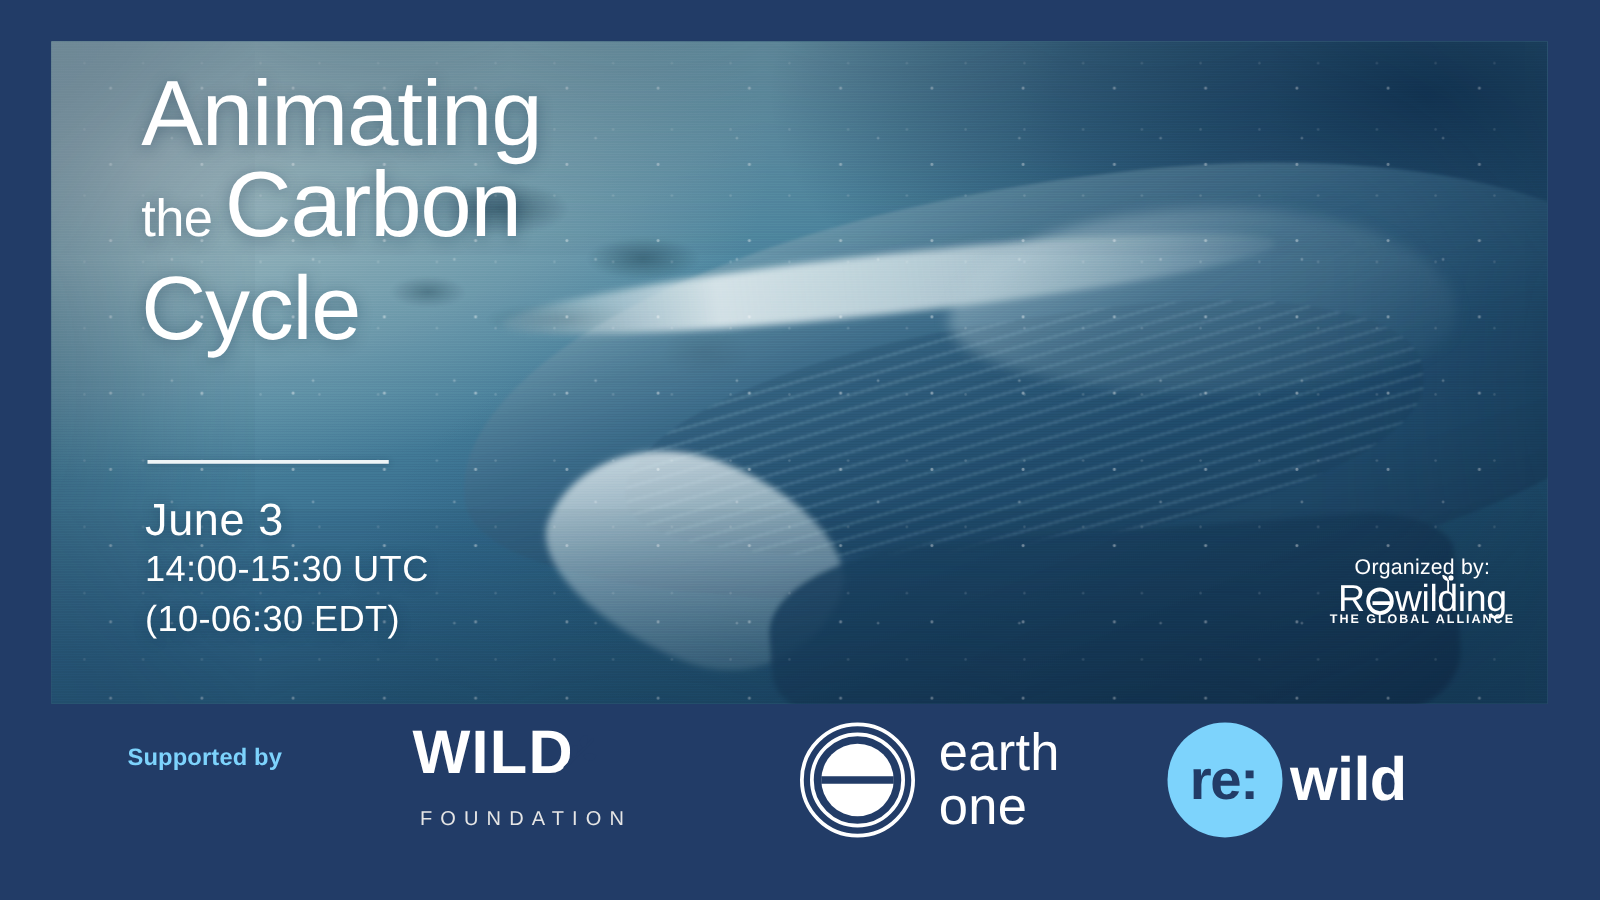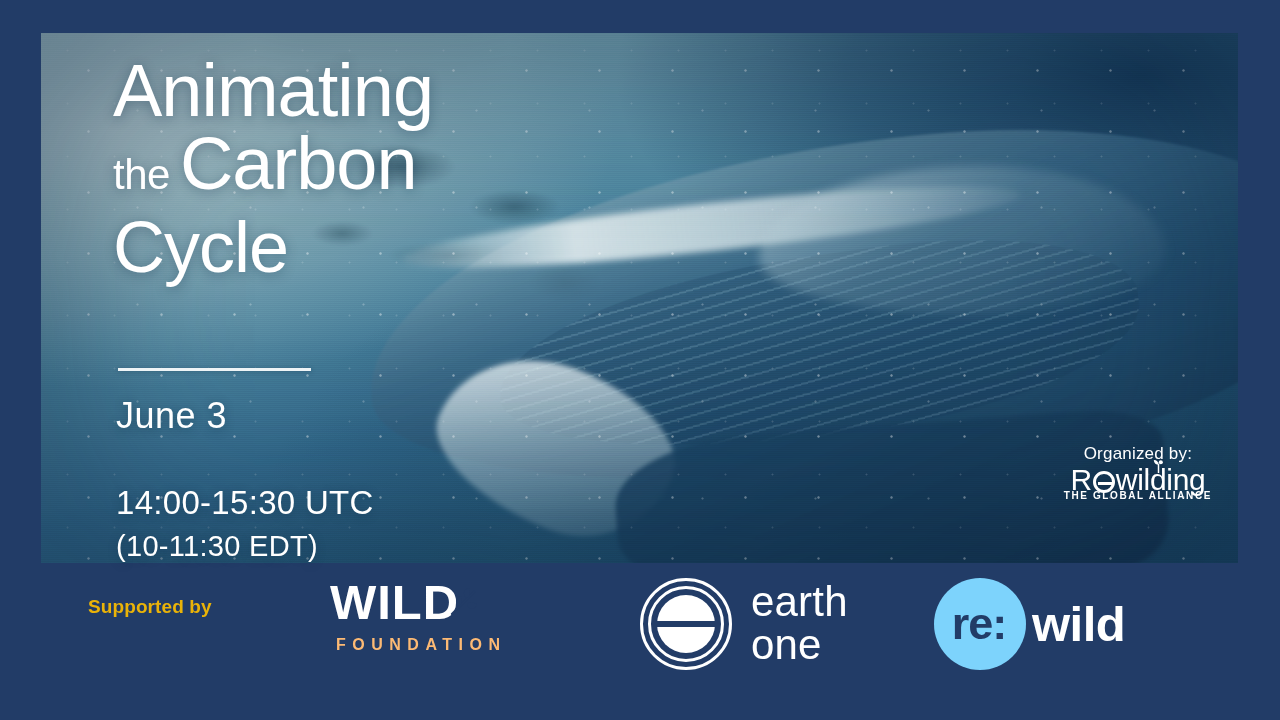--- a/index.html
+++ b/index.html
@@ -145,21 +145,21 @@
     width:193px; height:3px; background:#eef4f6;
     box-shadow:0 1px 5px rgba(12,40,66,.30);
   }
 
   .datetime{
     position:absolute; left:116px; top:395px;
     color:#ffffff;
     text-shadow:0 2px 10px rgba(12,40,66,.40);
   }
   .dt-day{ font-size:36px; font-weight:300; line-height:1.15; letter-spacing:.5px; }
-  .dt-utc{ font-size:33px; font-weight:300; line-height:1.38; letter-spacing:.3px;margin-top:44px; }
+  .dt-utc{ font-size:29px; font-weight:300; line-height:1.38; letter-spacing:.3px; }
   .dt-edt{ font-size:29px; font-weight:300; line-height:1.38; letter-spacing:.3px; }
 
   
   .organized{
     position:absolute; right:68px; top:444px;
     text-align:center; color:#ffffff;
   }
   .org-label{
     font-size:17px; font-weight:400; letter-spacing:.2px;
     margin-bottom:1px;
@@ -187,35 +187,35 @@
   }
 
   
   .footer{
     position:absolute; left:0; top:563px;
     width:1280px; height:157px;
     display:flex; align-items:center;
     color:#ffffff;
   }
   .supported-by{
-    position:absolute; left:88px; top:596px;
+    position:absolute; left:102px; top:596px;
     font-size:19px; font-weight:700; letter-spacing:.1px;
-    color:#eab308;
+    color:#7dd3fc;
   }
 
   
   .wild-logo{ position:absolute; left:330px; top:578px; text-align:center; }
   .wild-row{ display:flex; align-items:center; }
   .wild-word{
     font-size:49px; font-weight:700; letter-spacing:1px;
     line-height:1; color:#ffffff;
   }
   .wild-foundation{
-    font-size:16px; font-weight:700; letter-spacing:6.5px;
-    margin-top:9px; color:#fdba74; padding-left:6px;
+    font-size:16px; font-weight:400; letter-spacing:6.5px;
+    margin-top:20px; color:#e5e5e5; padding-left:6px;
   }
 
   
   .oneearth{
     position:absolute; left:640px; top:578px;
     display:flex; align-items:center; gap:19px;
   }
   .oe-mark{ position:relative; width:92px; height:92px; }
   .oe-ring1{
     position:absolute; inset:0; border:3px solid #ffffff; border-radius:50%;
@@ -276,21 +276,21 @@
     <span class="hl-the">the</span><span class="hl-carbon">Carbon</span>
   </div>
   <div class="hl-line3">Cycle</div>
 </div>
 
 <div class="rule"></div>
 
 <div class="datetime">
   <div class="dt-day">June 3</div>
   <div class="dt-utc">14:00-15:30 UTC</div>
-  <div class="dt-edt">(10-11:30 EDT)</div>
+  <div class="dt-edt">(10-06:30 EDT)</div>
 </div>
 
 <div class="organized">
   <div class="org-label">Organized by:</div>
   <div class="rewilding-logo">
     <div class="rw-word"><span>R</span><span class="rw-e"></span><span>wilding</span>
       <svg class="rw-sprout" viewBox="0 0 14 14">
         <path d="M7 14 V4" stroke="#fff" stroke-width="1.6" fill="none"></path>
         <path d="M7 5 C3 5 2 2 2 0 C5 0 7 2 7 5 Z" fill="#fff"></path>
         <circle cx="9.5" cy="2.5" r="2.2" fill="#fff"></circle>

